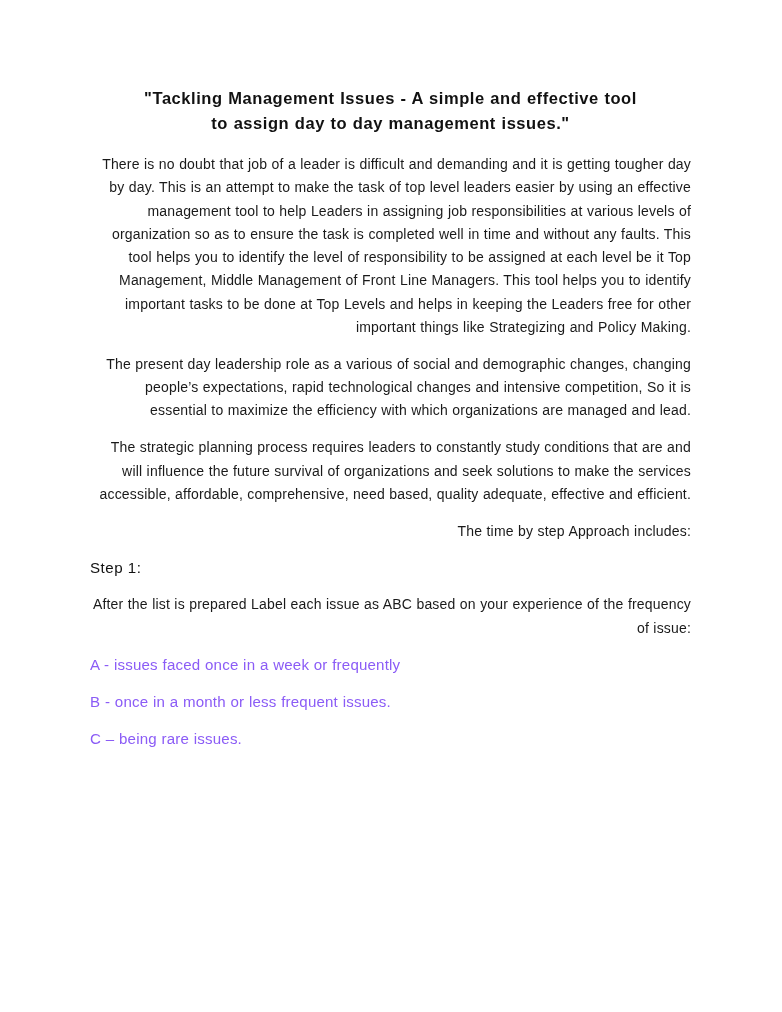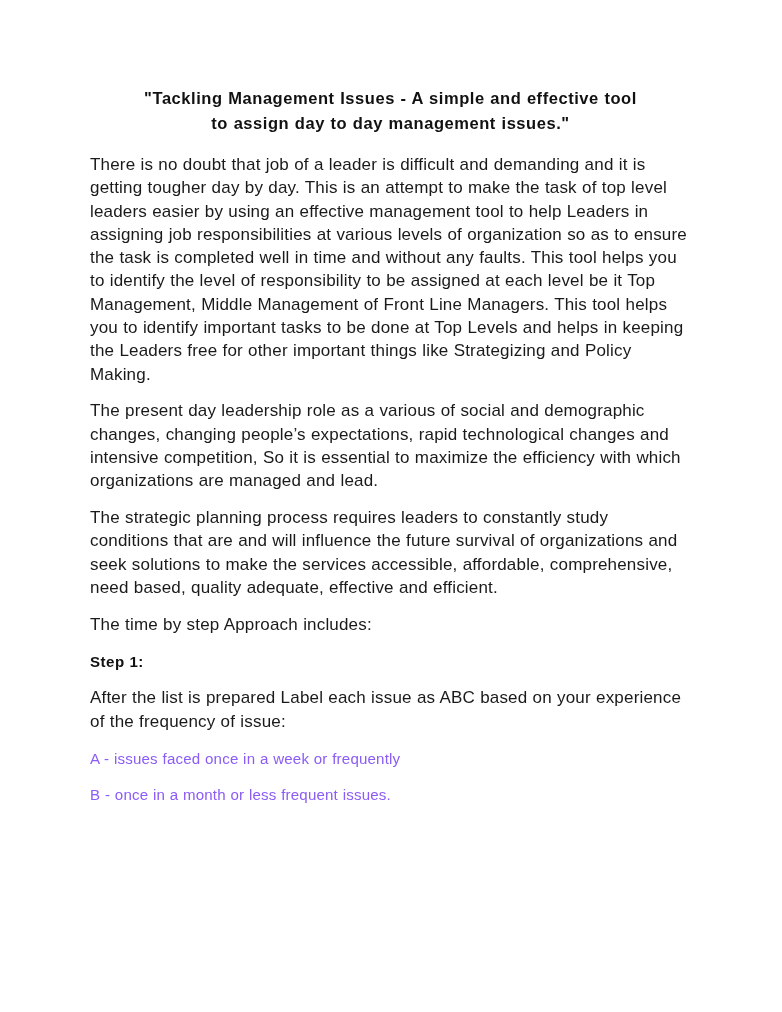--- a/index.html
+++ b/index.html
@@ -36,32 +36,32 @@
     letter-spacing: 0.55px;
     line-height: 25px;
     margin: 0 0 17px 0;
     color: #111111;
     word-spacing: 0.5px;
   }
   .doc-title .title-line {
     display: block;
   }
   .para {
-    font-size: 17px;
+    font-size: 14px;
     line-height: 23.3px;
     margin: 0 0 13.5px 0;
-    text-align: left;
+    text-align: right;
     letter-spacing: 0.18px;
     word-spacing: 0.3px;
     color: #1a1a1a;
   }
   .step-head {
     font-size: 15.1px;
     line-height: 23.3px;
-    font-weight: bold;
+    font-weight: normal;
     letter-spacing: 0.5px;
     margin: 0 0 13.5px 0;
     color: #111111;
   }
   .listline {
     font-size: 15.1px;
     line-height: 23.3px;
     margin: 0 0 13.5px 0;
     letter-spacing: 0.18px;
     word-spacing: 0.3px;
@@ -89,15 +89,16 @@
     <p class="para">The strategic planning process requires leaders to constantly study conditions that are and will influence the future survival of organizations and seek solutions to make the services accessible, affordable, comprehensive, need based, quality adequate, effective and efficient.</p>
 
     <p class="para">The time by step Approach includes:</p>
 
     <p class="step-head">Step 1:</p>
 
     <p class="para">After the list is prepared Label each issue as ABC based on your experience of the frequency of issue:</p>
 
     <p class="listline">A - issues faced once in a week or frequently</p>
     <p class="listline">B - once in a month or less frequent issues.</p>
+    <p class="listline">C – being rare issues.</p>
 
   </div>
 </div>
 
 </body></html>

